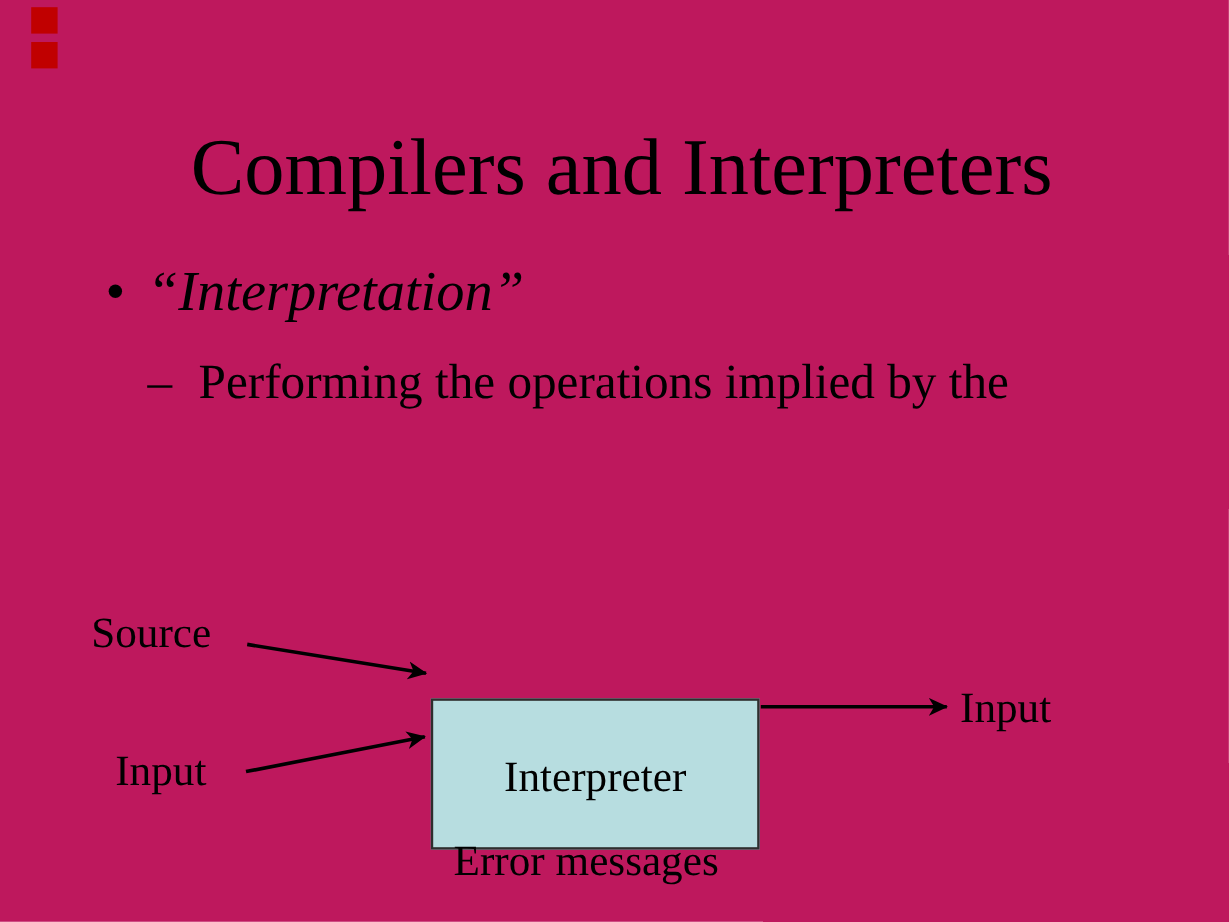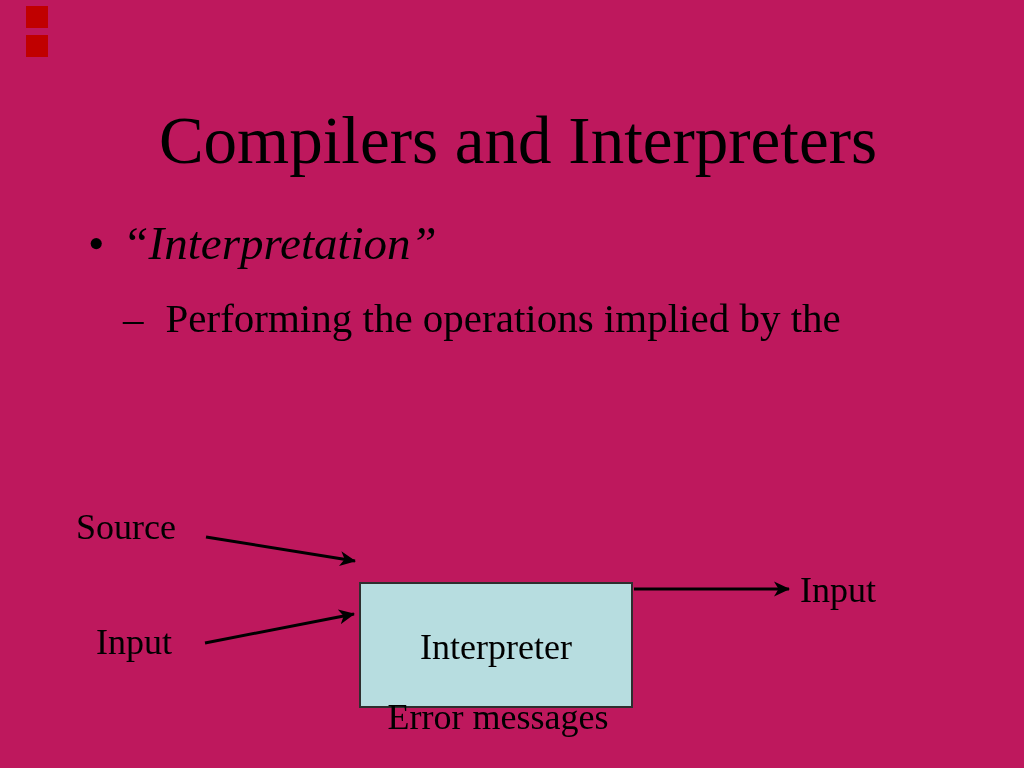--- a/index.html
+++ b/index.html
@@ -53,21 +53,21 @@
 
   
   .dlabel {
     position: absolute;
     font-size: 36px; line-height: 36px;
     white-space: nowrap;
   }
   .lbl-source  { left: 36px;  top: 509px; width: 180px; text-align: center; }
   .lbl-input   { left: 96px;  top: 624px; width: 120px; text-align: left; }
   .lbl-output  { left: 800px; top: 572px; }
-  .lbl-error   { left: 378px; top: 699px; width: 240px; text-align: center; }
+  .lbl-error   { left: 378px; top: 699px; width: 240px; }
 
   .interp-box {
     position: absolute; left: 359px; top: 536px;
     width: 274px; height: 126px;
     box-sizing: border-box;
     background: #b7dde0;
     border: 2px solid #2e2e2e;
     display: flex; align-items: center; justify-content: center;
     padding-top: 4px;
     font-size: 36px;

